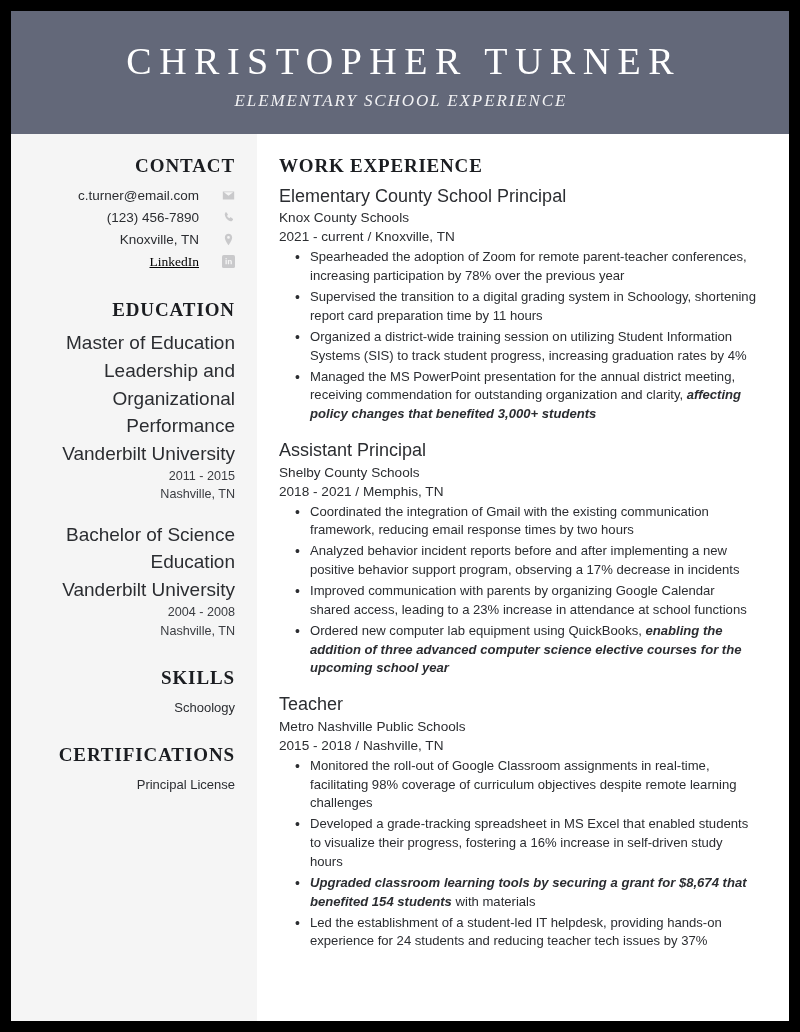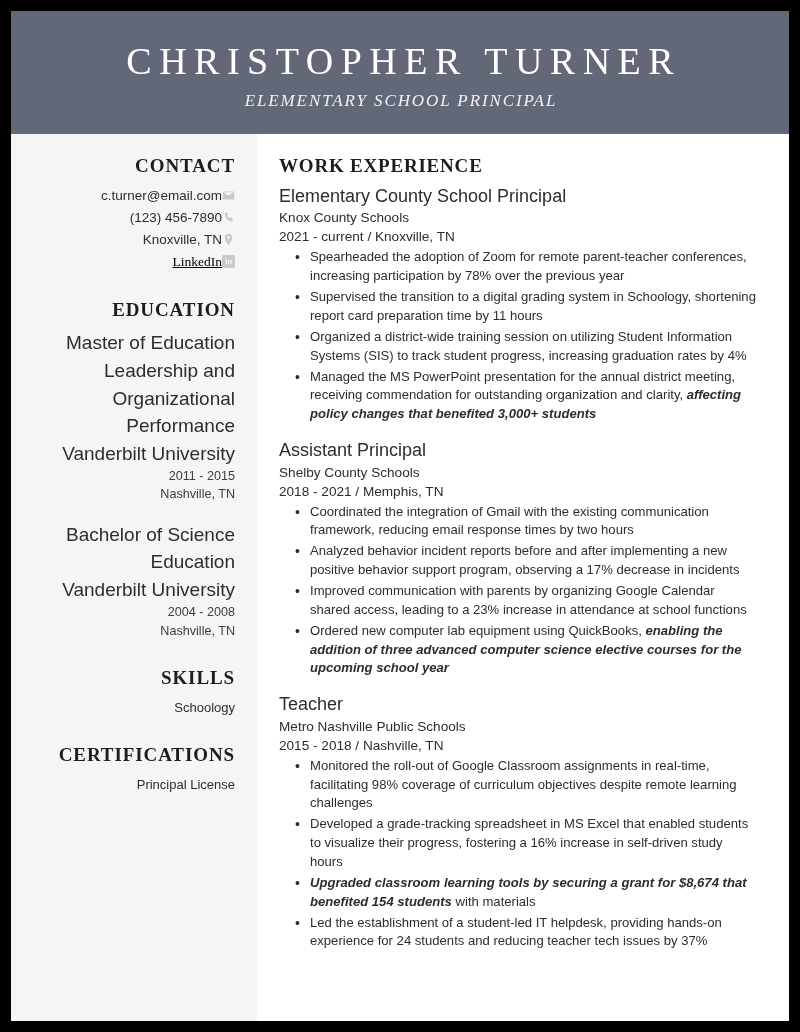--- a/index.html
+++ b/index.html
@@ -87,21 +87,21 @@
     letter-spacing: 0.9px;
     margin: 0 0 9px 0;
     line-height: 1.1;
   }
   .side-head.gap { margin-top: 28px; }
 
   .contact-row {
     display: flex;
     align-items: center;
     justify-content: flex-end;
-    gap: 0;
+    gap: 23px;
     margin-bottom: 3px;
     font-size: 13.5px;
     color: #2b2d31;
     line-height: 1.42;
   }
   .contact-text { white-space: nowrap; }
   .contact-link {
     color: #000000;
     text-decoration: underline;
     white-space: nowrap;
@@ -187,21 +187,21 @@
     font-weight: 700;
   }
 </style>
 </head>
 <body>
 
 <div class="page">
 
   <div class="header">
     <div class="header-name">CHRISTOPHER TURNER</div>
-    <div class="header-title">ELEMENTARY SCHOOL PRINCIPAL</div>
+    <div class="header-title">ELEMENTARY SCHOOL EXPERIENCE</div>
   </div>
 
   <div class="body-wrap">
 
     <div class="sidebar">
 
       <div class="side-head">CONTACT</div>
       <div id="contact-list">
           <div class="contact-row">
             <span class="contact-text">c.turner@email.com</span>

